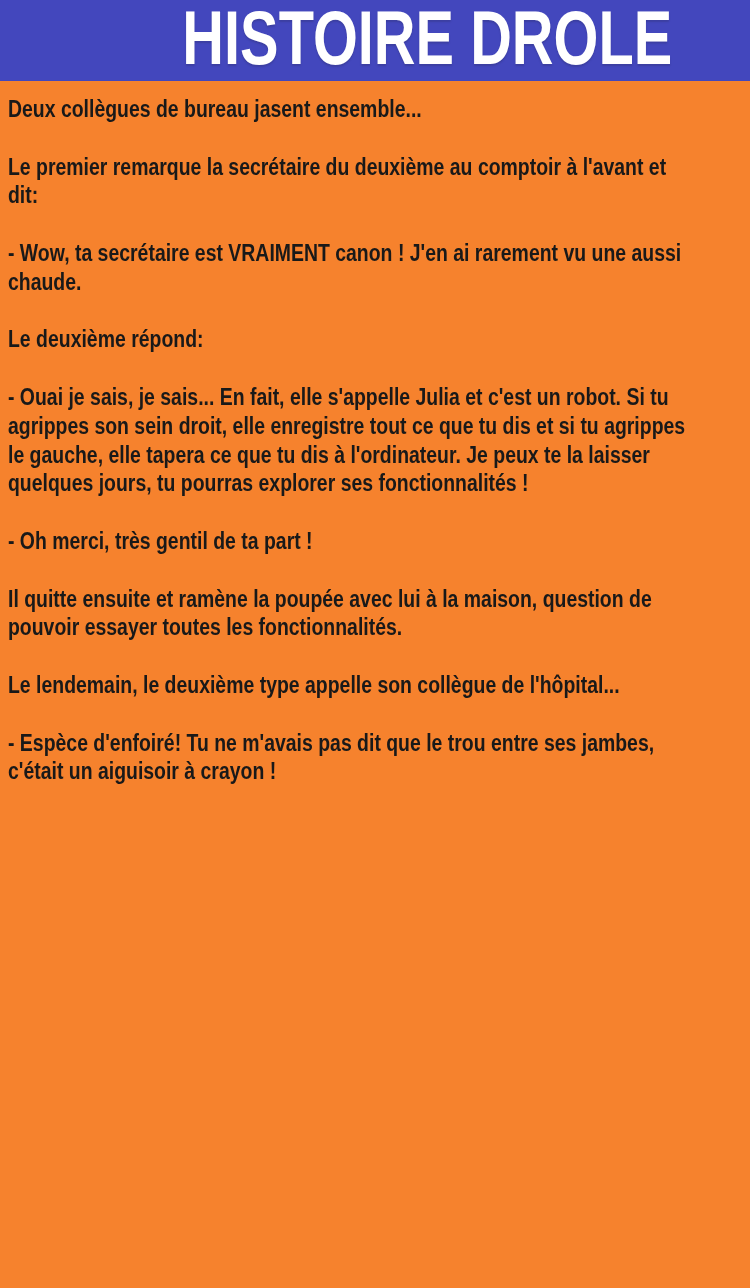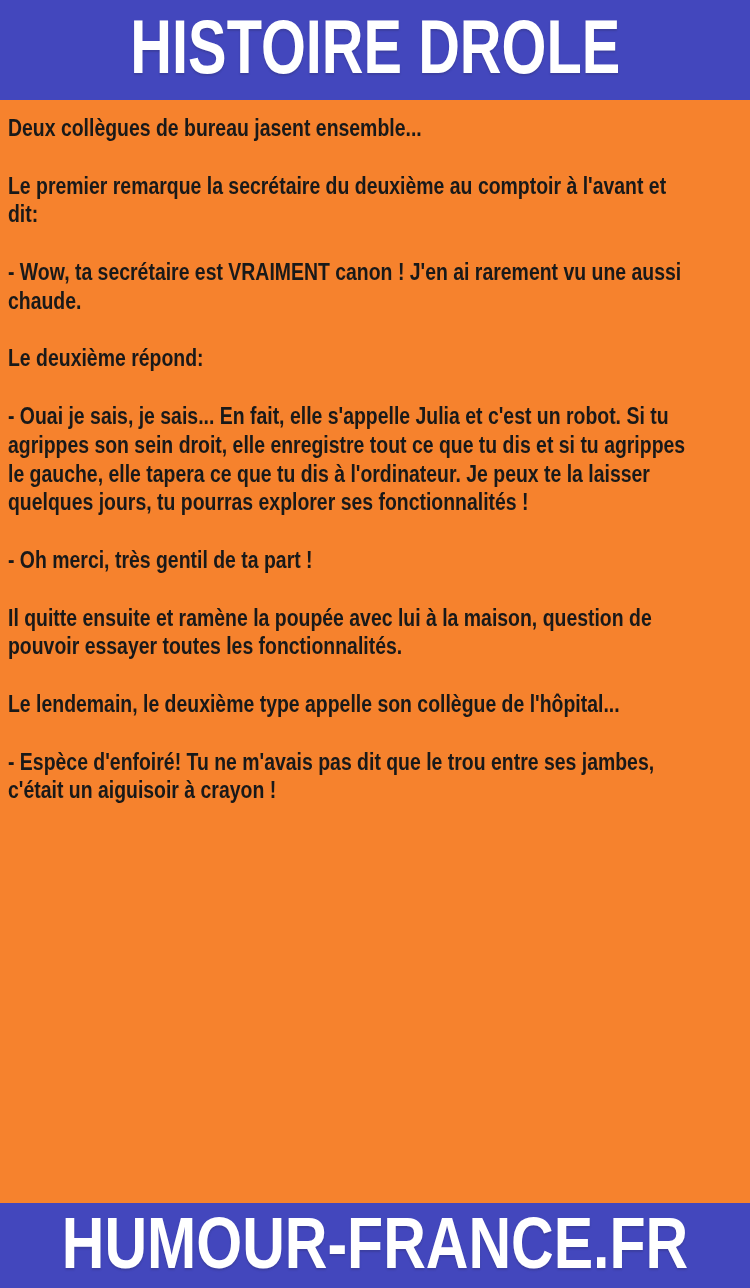--- a/index.html
+++ b/index.html
@@ -17,25 +17,25 @@
   .page{
     width:750px;
     height:1288px;
     display:flex;
     flex-direction:column;
     overflow:hidden;
     background:var(--orange);
   }
   
   .header{
-    height:100px;
+    height:81px;
     background:var(--blue);
     display:flex;
     align-items:center;
-    justify-content:center;
+    justify-content:flex-end;
     flex:0 0 auto;
   }
   .header .title{
     color:var(--white);
     font-size:76px;
     font-weight:bold;
     letter-spacing:0px;
     white-space:nowrap;
     transform:scaleX(0.76);
     transform-origin:center center;
@@ -107,17 +107,14 @@
 quelques jours, tu pourras explorer ses fonctionnalités !</p>
       <p>- Oh merci, très gentil de ta part !</p>
       <p>Il quitte ensuite et ramène la poupée avec lui à la maison, question de
 pouvoir essayer toutes les fonctionnalités.</p>
       <p>Le lendemain, le deuxième type appelle son collègue de l'hôpital...</p>
       <p>- Espèce d'enfoiré! Tu ne m'avais pas dit que le trou entre ses jambes,
 c'était un aiguisoir à crayon !</p>
     </div>
   </div>
 
-  <div class="footer">
-    <div class="site">HUMOUR-FRANCE.FR</div>
-  </div>
 
 </div>
 
 </body></html>

